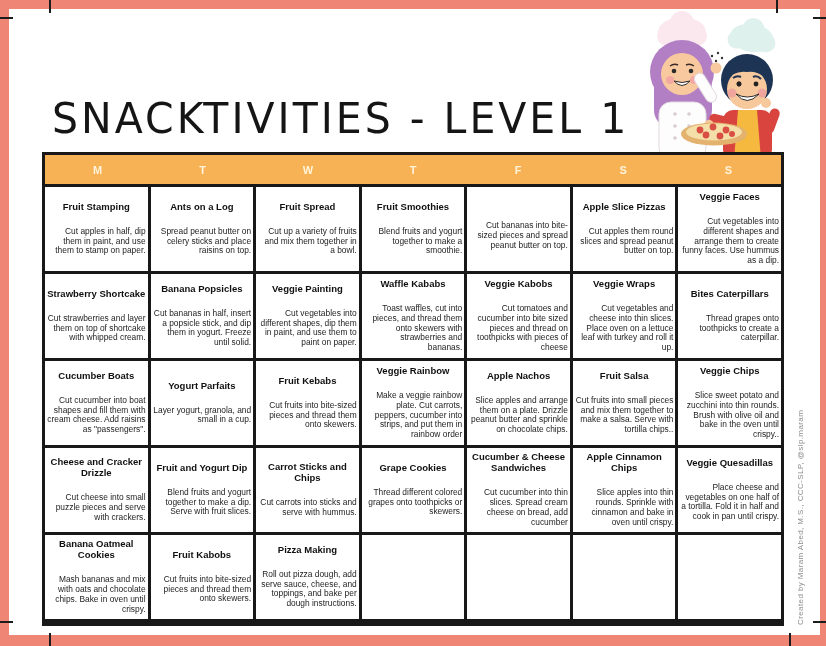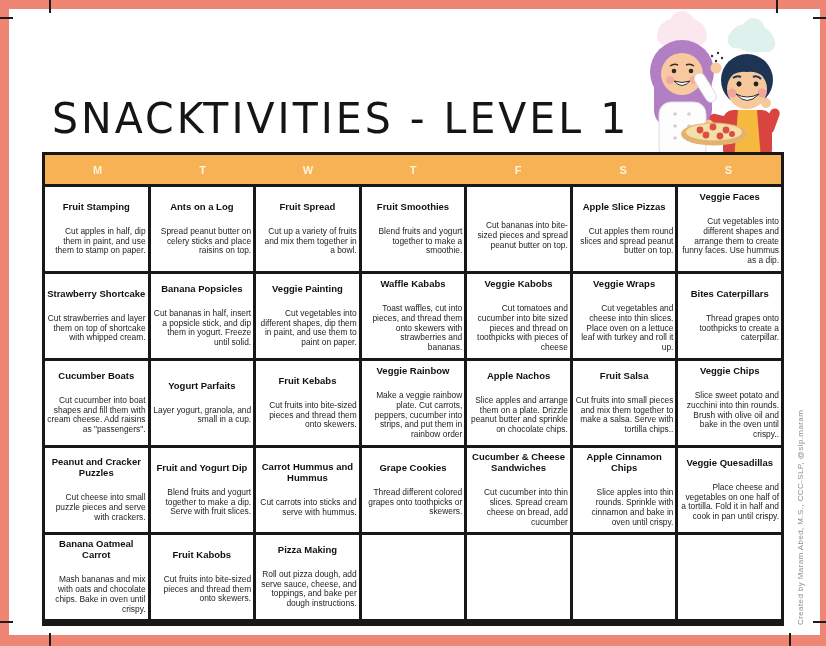--- a/index.html
+++ b/index.html
@@ -241,49 +241,49 @@
   </div>
       <div class="cell">
     <div class="cell-title">Fruit Salsa</div>
     <div class="cell-desc">Cut fruits into small pieces and mix them together to make a salsa. Serve with tortilla chips..</div>
   </div>
       <div class="cell">
     <div class="cell-title">Veggie Chips</div>
     <div class="cell-desc">Slice sweet potato and zucchini into thin rounds. Brush with olive oil and bake in the oven until crispy..</div>
   </div>
       <div class="cell">
-    <div class="cell-title">Peanut and Cracker Puzzles</div>
+    <div class="cell-title">Cheese and Cracker Drizzle</div>
     <div class="cell-desc">Cut cheese into small puzzle pieces and serve with crackers.</div>
   </div>
       <div class="cell">
     <div class="cell-title">Fruit and Yogurt Dip</div>
     <div class="cell-desc">Blend fruits and yogurt together to make a dip. Serve with fruit slices.</div>
   </div>
       <div class="cell">
-    <div class="cell-title">Carrot Hummus and Hummus</div>
+    <div class="cell-title">Carrot Sticks and Chips</div>
     <div class="cell-desc">Cut carrots into sticks and serve with hummus.</div>
   </div>
       <div class="cell">
     <div class="cell-title">Grape Cookies</div>
     <div class="cell-desc">Thread different colored grapes onto toothpicks or skewers.</div>
   </div>
       <div class="cell">
     <div class="cell-title">Cucumber &amp; Cheese Sandwiches</div>
     <div class="cell-desc">Cut cucumber into thin slices. Spread cream cheese on bread, add cucumber</div>
   </div>
       <div class="cell">
     <div class="cell-title">Apple Cinnamon Chips</div>
     <div class="cell-desc">Slice apples into thin rounds. Sprinkle with cinnamon and bake in oven until crispy.</div>
   </div>
       <div class="cell">
     <div class="cell-title">Veggie Quesadillas</div>
     <div class="cell-desc">Place cheese and vegetables on one half of a tortilla. Fold it in half and cook in pan until crispy.</div>
   </div>
       <div class="cell">
-    <div class="cell-title">Banana Oatmeal Carrot</div>
+    <div class="cell-title">Banana Oatmeal Cookies</div>
     <div class="cell-desc">Mash bananas and mix with oats and chocolate chips. Bake in oven until crispy.</div>
   </div>
       <div class="cell">
     <div class="cell-title">Fruit Kabobs</div>
     <div class="cell-desc">Cut fruits into bite-sized pieces and thread them onto skewers.</div>
   </div>
       <div class="cell">
     <div class="cell-title">Pizza Making</div>
     <div class="cell-desc">Roll out pizza dough, add serve sauce, cheese, and toppings, and bake per dough instructions.</div>
   </div>

